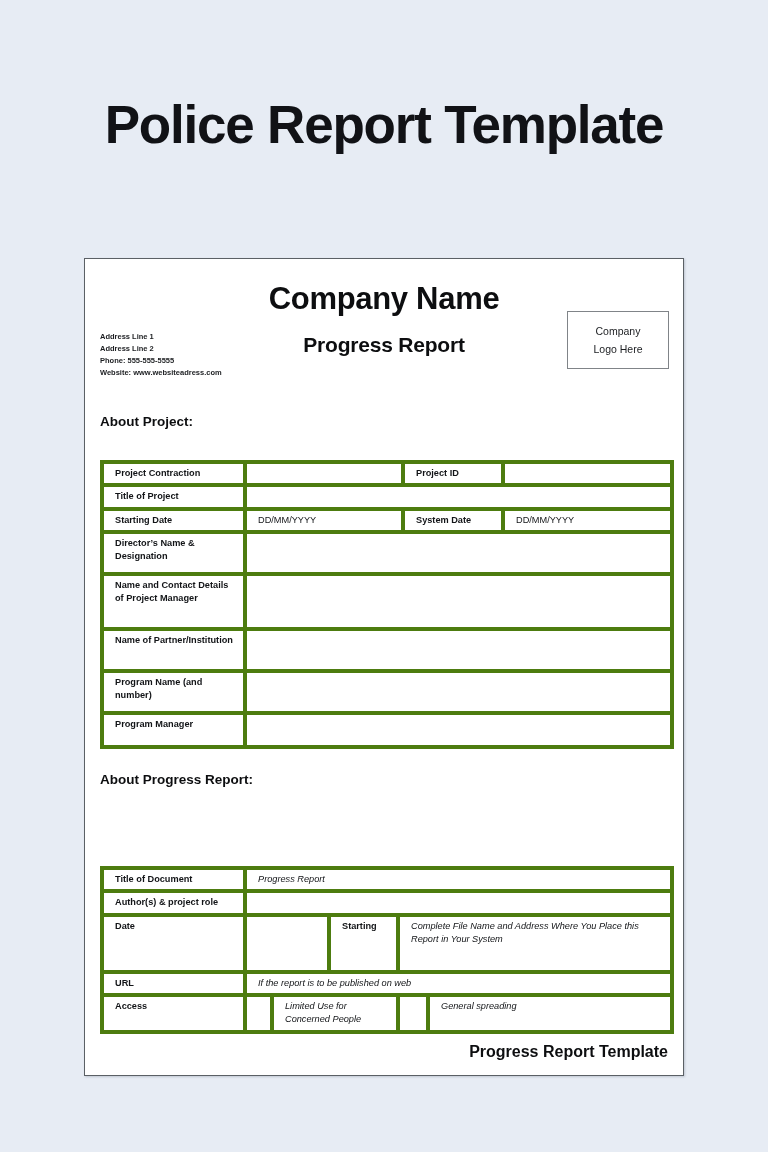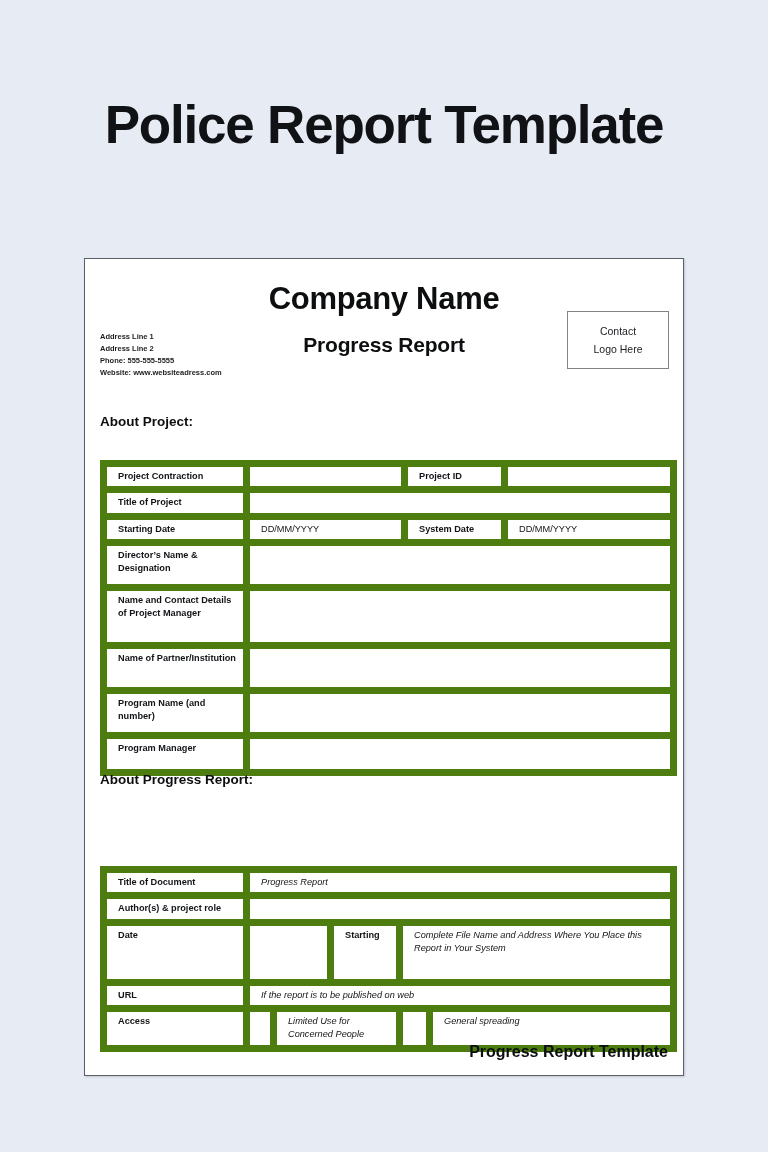--- a/index.html
+++ b/index.html
@@ -110,21 +110,21 @@
   table.t {
     position: absolute;
     left: 15px;
     width: 570px;
     border-collapse: collapse;
     table-layout: fixed;
   }
   table.t1 { top: 201px; }
   table.t2 { top: 563px; margin-top: 44px; }
   table.t td {
-    border: 7px solid #4d7c0f;
+    border: 4px solid #4d7c0f;
     padding: 3px 5px 3px 11px;
     font-size: 9.2px;
     color: #121417;
     vertical-align: top;
     line-height: 1.45;
   }
   td.lbl {
     font-weight: bold;
   }
   td.val {
@@ -161,21 +161,21 @@
         <div>Address Line 1</div>
         <div>Address Line 2</div>
         <div>Phone: 555-555-5555</div>
         <div>Website: www.websiteadress.com</div>
       </div>
       <div class="hdr-center">
         <div class="company-name">Company Name</div>
         <div class="report-name">Progress Report</div>
       </div>
       <div class="logo-box">
-        <span>Contact</span>
+        <span>Company</span>
         <span>Logo Here</span>
       </div>
     </div>
 
     <div class="section-heading sec1-head">About Project:</div>
 
     <table class="t t1">
       <colgroup>
         <col style="width:143px">
           <col style="width:158px">

